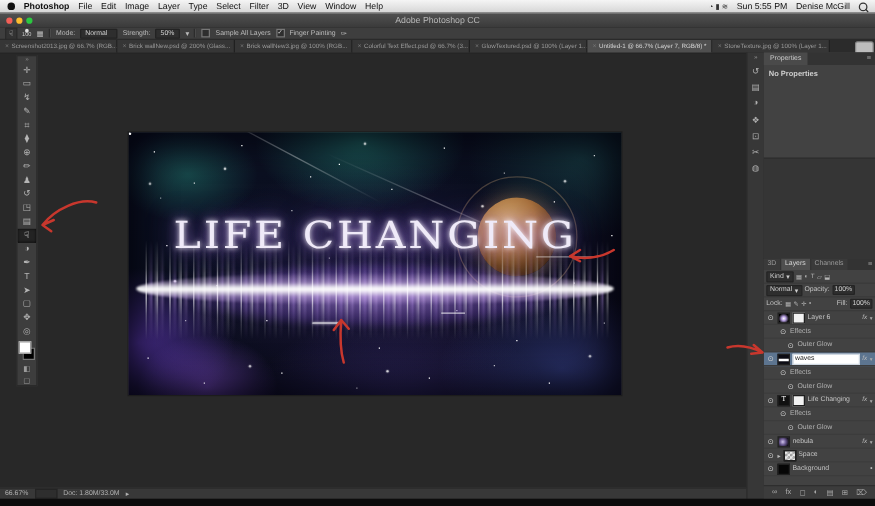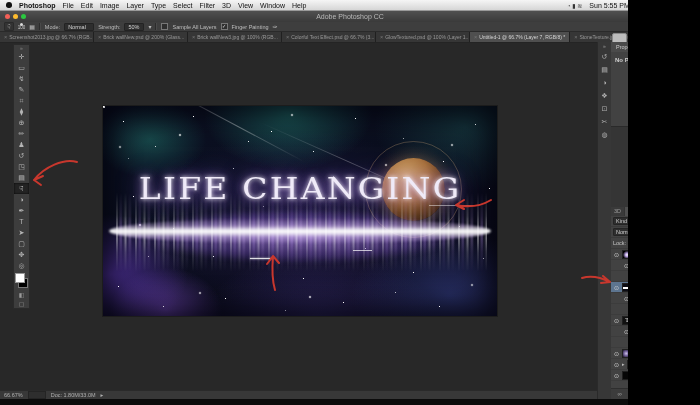--- a/index.html
+++ b/index.html
@@ -1,16 +1,16 @@
 <!DOCTYPE html>
 <html><head>
 <meta charset="utf-8">
 <style>
   html,body{margin:0;padding:0;background:#000;}
-  .app{position:relative;width:628px;height:405px;overflow:hidden;background:#282828;
+  .app{position:relative;width:700px;height:405px;overflow:hidden;background:#282828;
        font-family:"Liberation Sans",sans-serif;-webkit-font-smoothing:antialiased;}
 
   
   .menubar{position:absolute;left:0;top:0;width:700px;height:11px;
     background:linear-gradient(#f5f5f5,#d6d6d6);border-bottom:1px solid #9a9a9a;
     display:flex;align-items:center;gap:7px;padding:0 6px;box-sizing:border-box;
     font-size:7px;color:#111;white-space:nowrap;}
   .apple-dot{width:6px;height:6px;background:#111;border-radius:50% 50% 45% 45%;flex:0 0 auto;}
   .menubar .appname{font-weight:bold;}
   .menubar .sp{margin-left:auto;}

